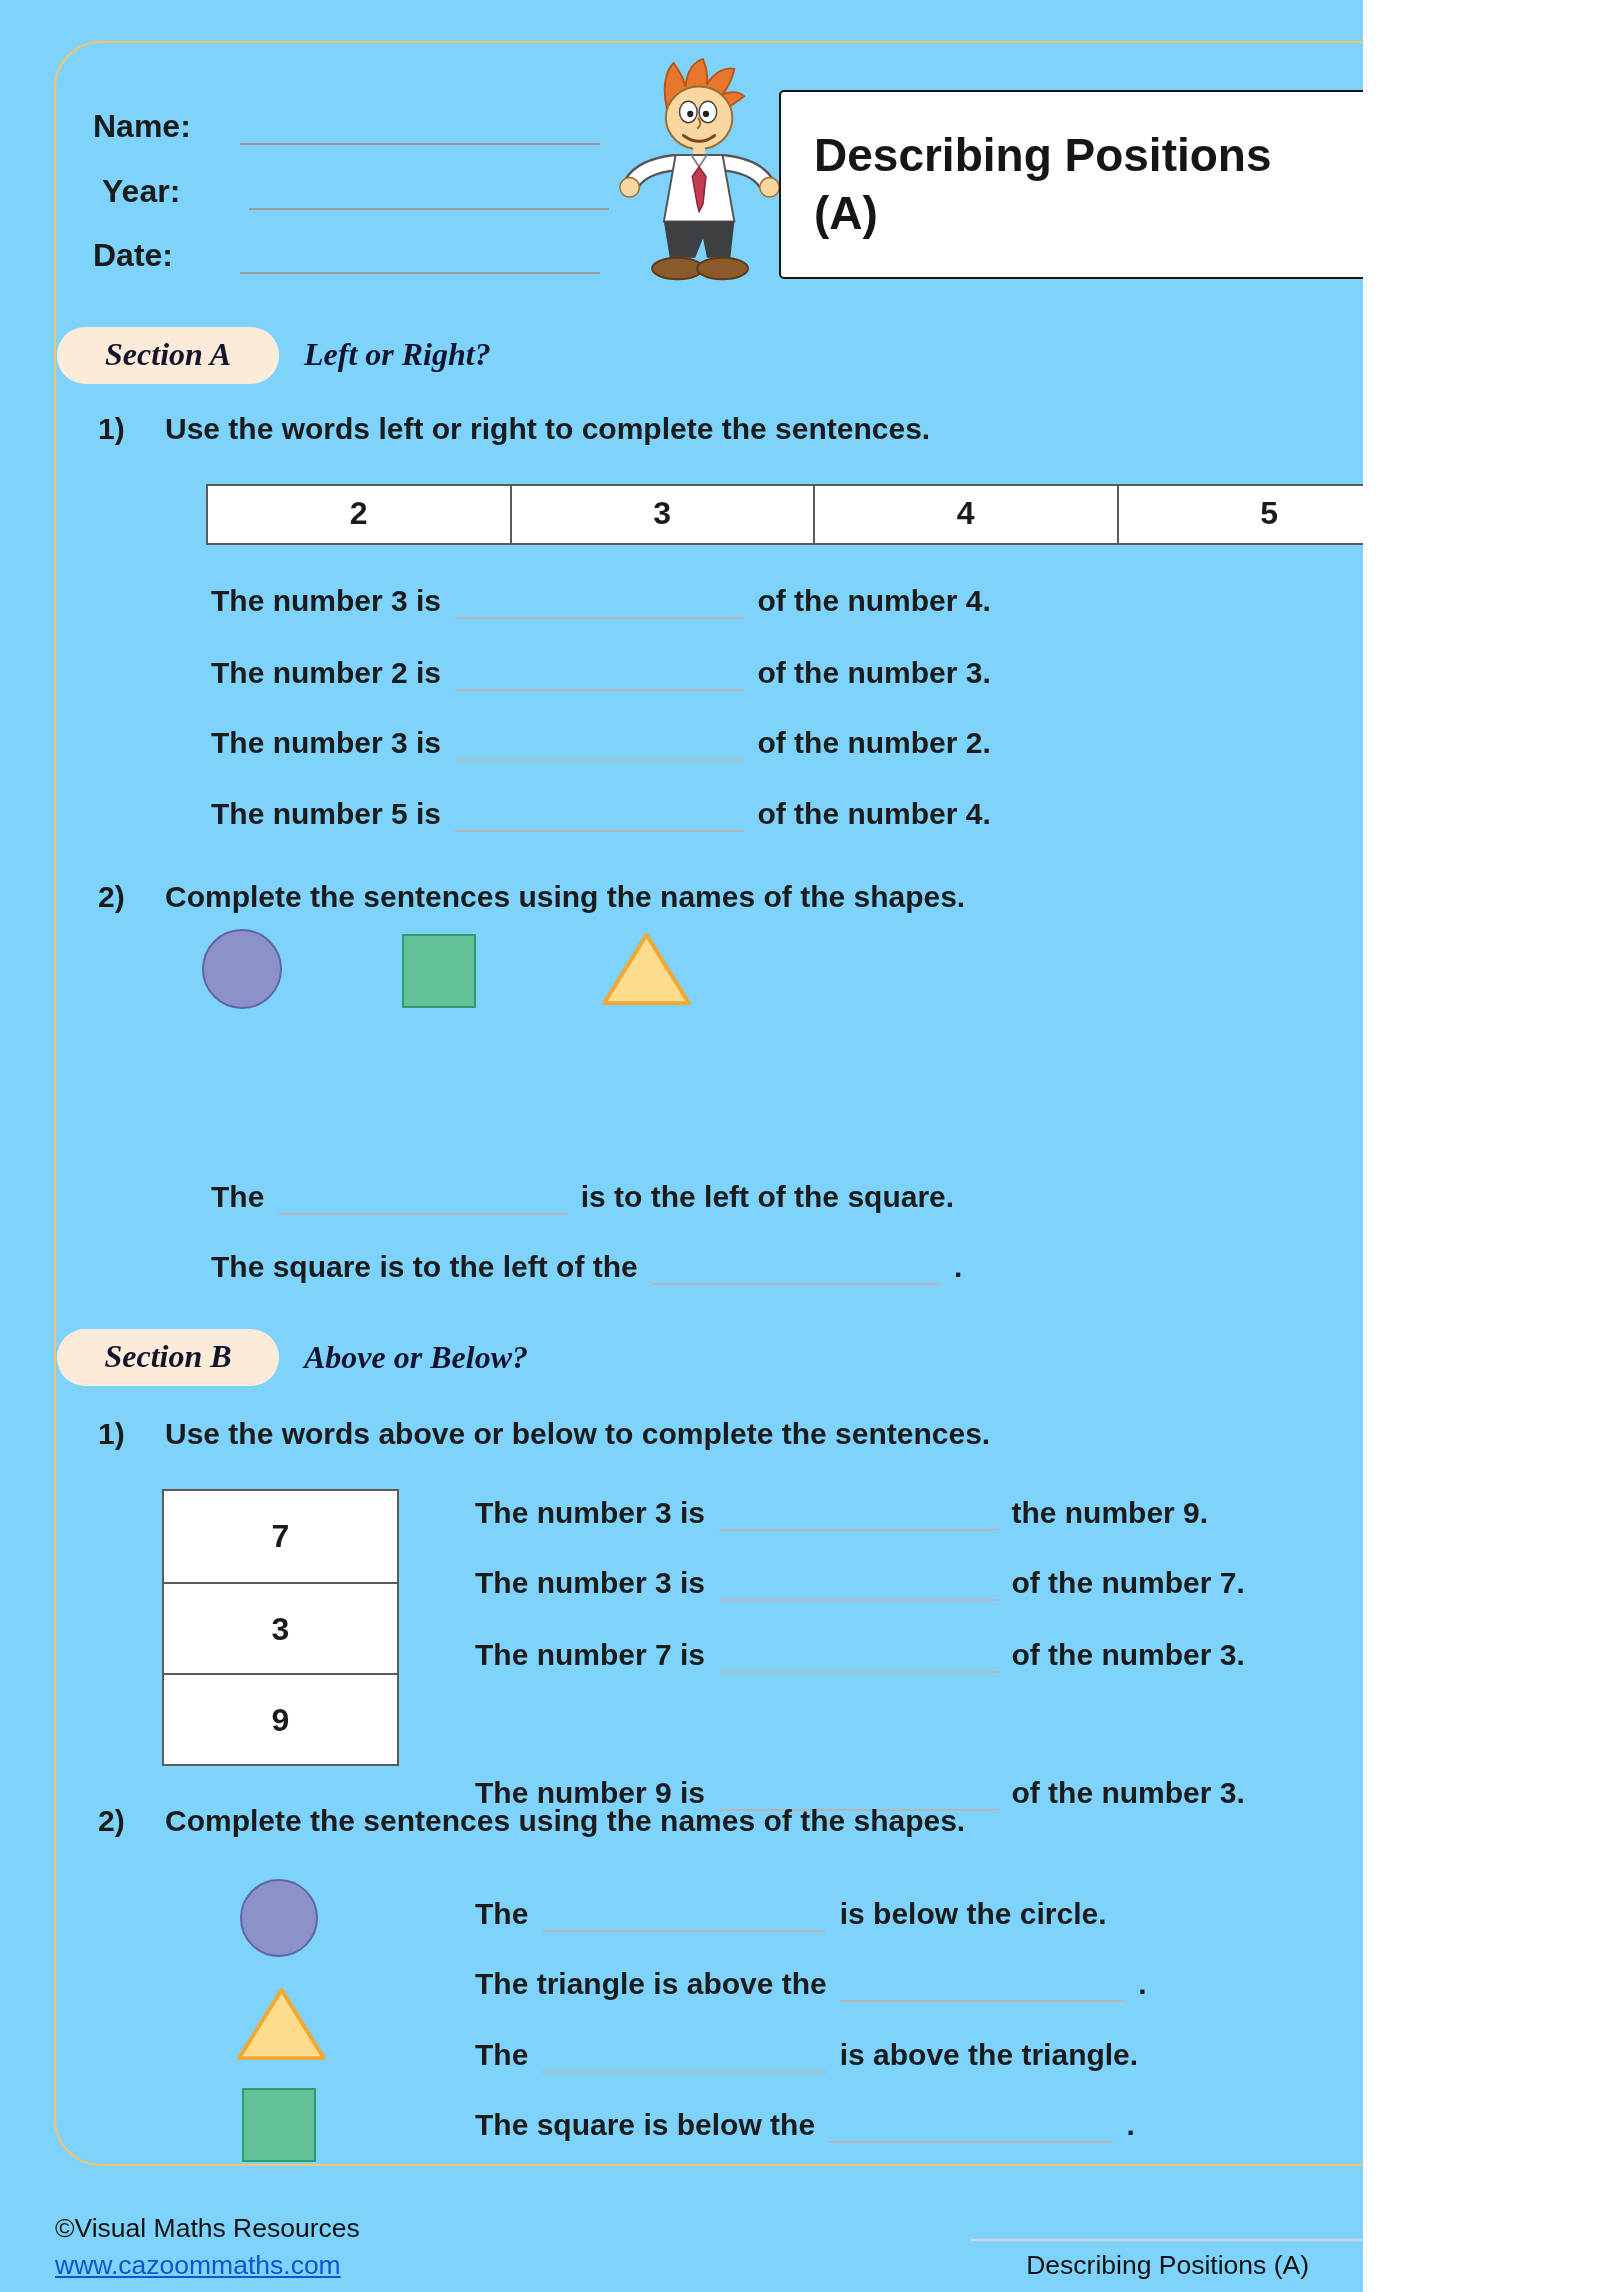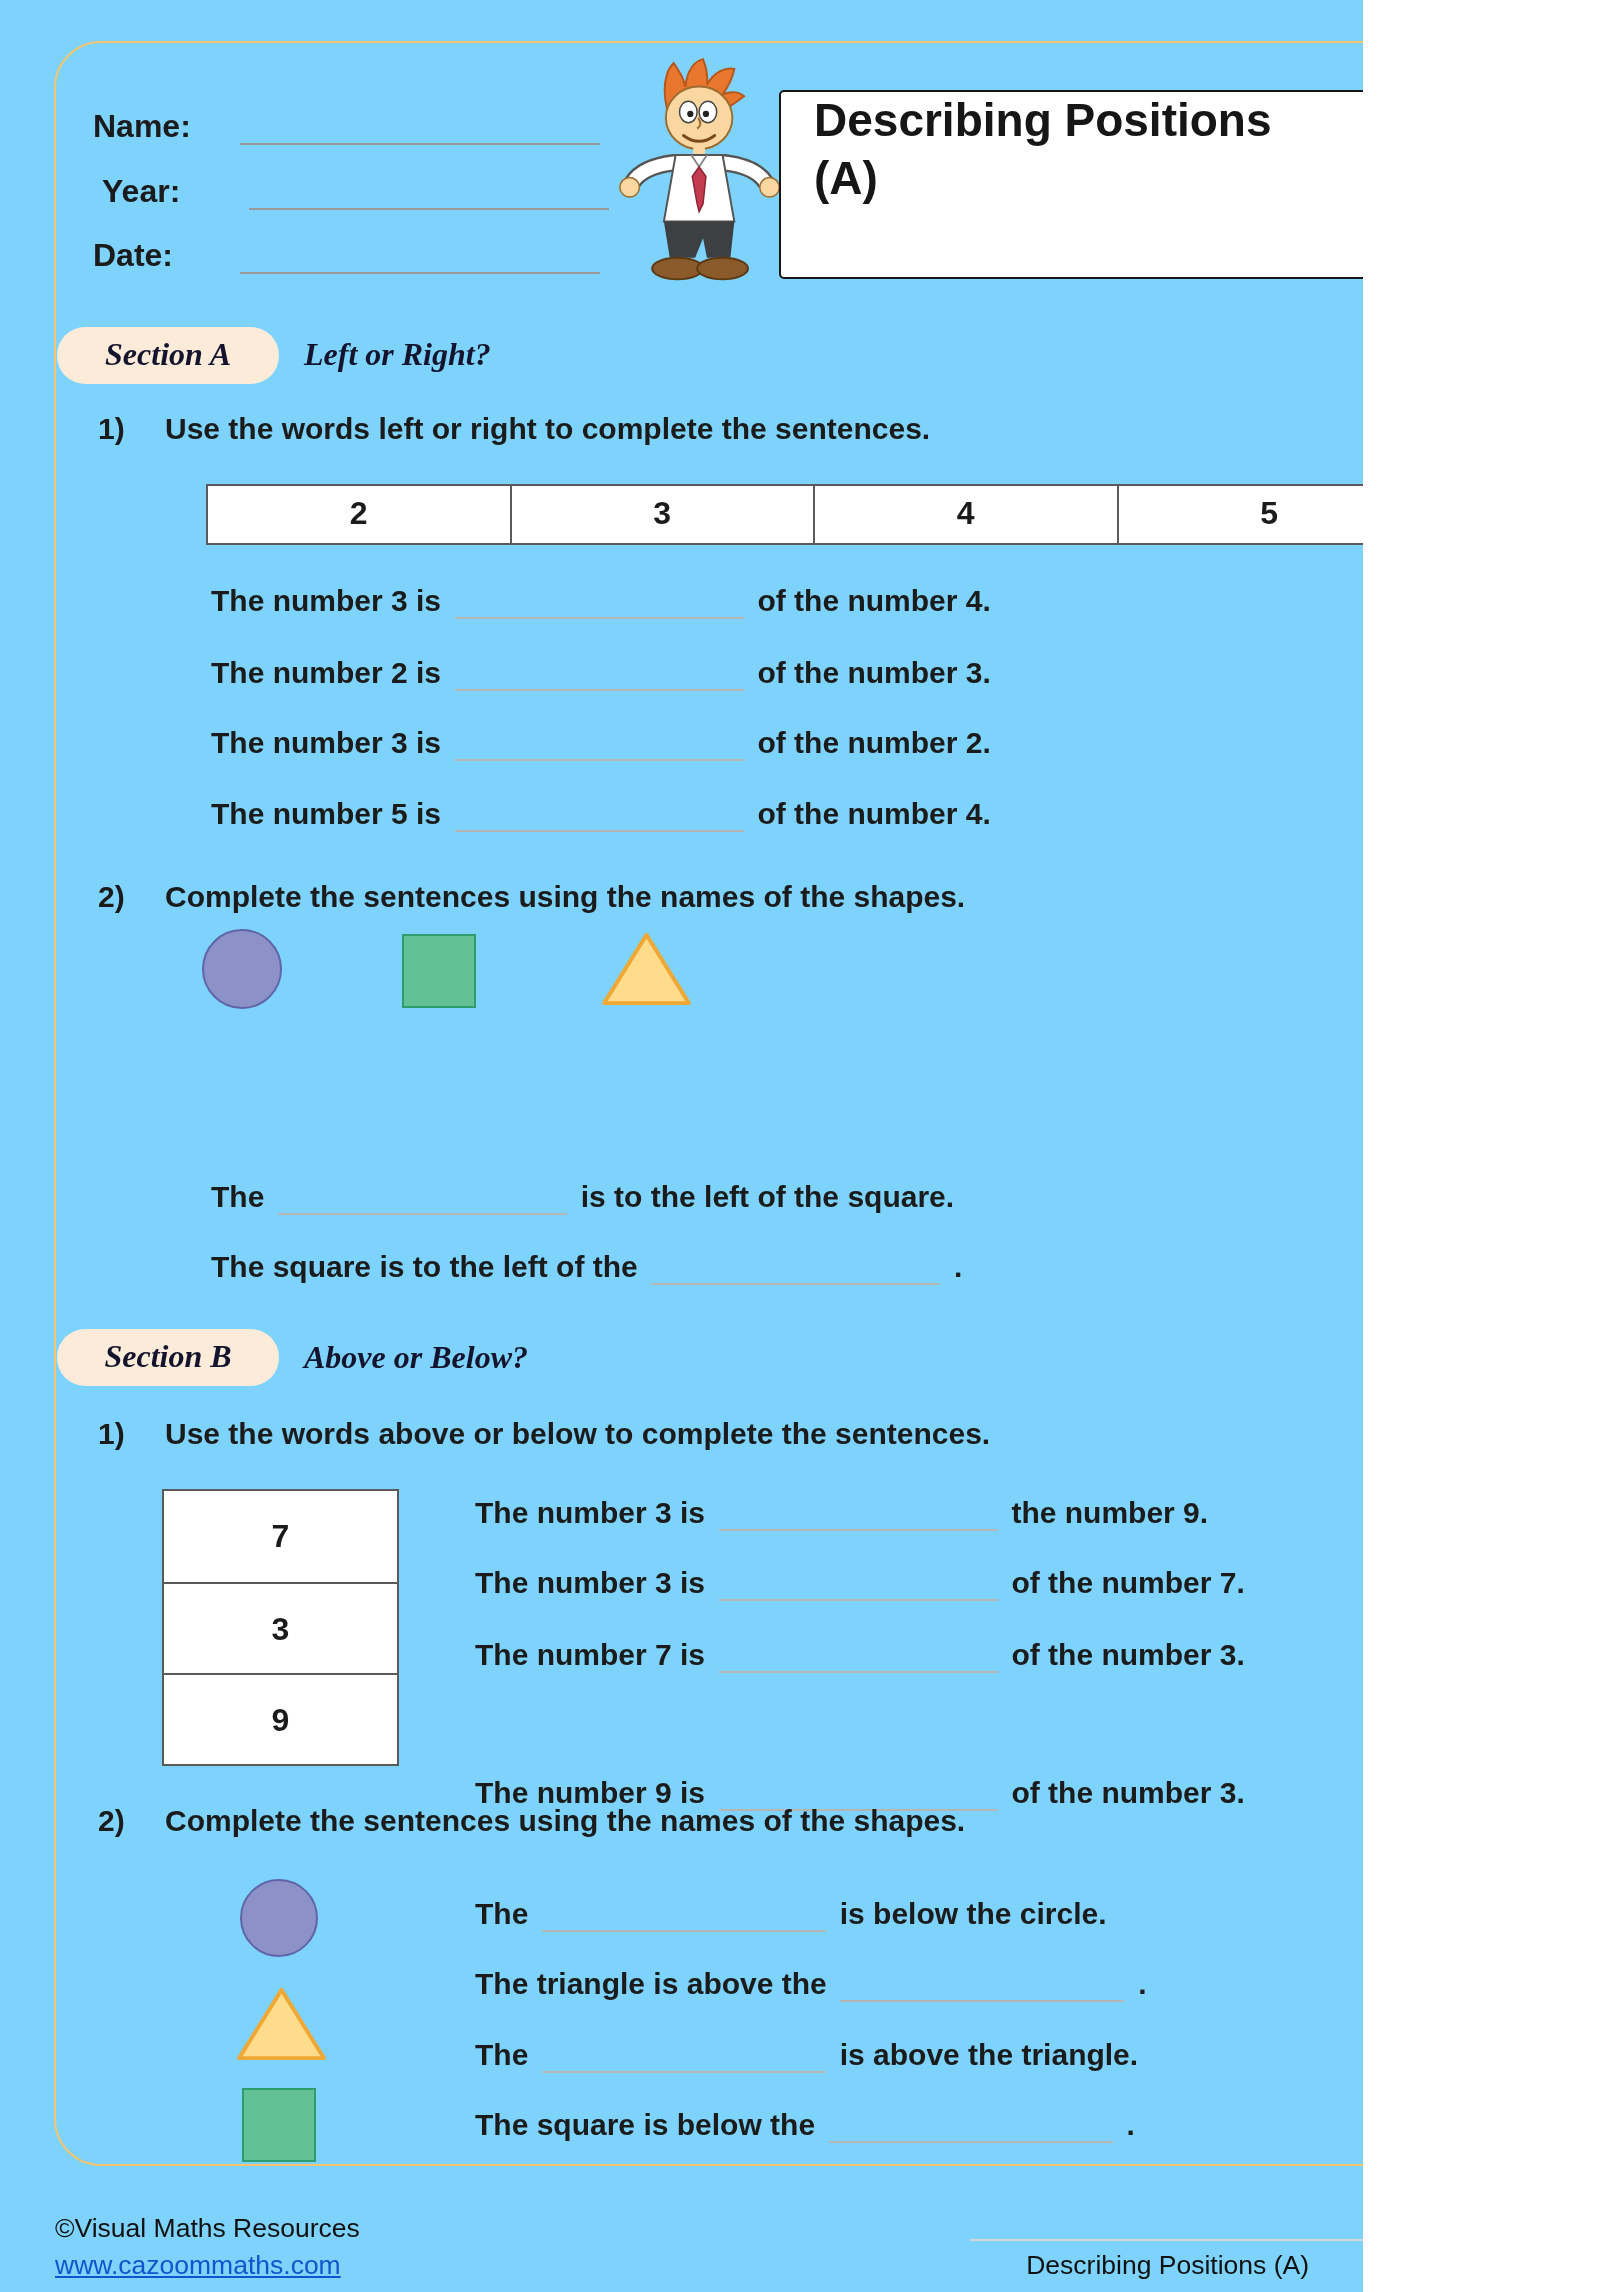--- a/index.html
+++ b/index.html
@@ -13,21 +13,21 @@
     border:2.9px solid #F7C46C; border-radius:47px;
   }
   
   .field { position:absolute; left:93px; display:flex; align-items:flex-end; }
   .field-label { width:147px; font-size:32px; font-weight:bold; }
   .field-line { width:360px; height:41px; border-bottom:2px solid #9a9a9a; }
   
   .title-box {
     position:absolute; left:779px; top:90px; width:751px; height:189px;
     border:2.9px solid #161616; border-radius:5px; background:#ffffff;
-    display:flex; 
+    display:flex; align-items:center;
   }
   .title-text { flex:1; padding-left:33px; font-size:46px; font-weight:bold; line-height:1.25; color:#161616; }
   .logo { width:157px; text-align:center; padding-right:13.7px; }
   .logo-text { font-family:"Liberation Serif", serif; font-weight:bold; font-size:27.4px; color:#111; }
   
   .section-pill {
     position:absolute; left:57px; width:222px; height:57px; background:#FCEBD9;
     border-radius:28px; font-family:"Liberation Serif", serif; font-style:italic;
     font-weight:bold; font-size:32px; line-height:55px; text-align:center; color:#14142e;
   }

